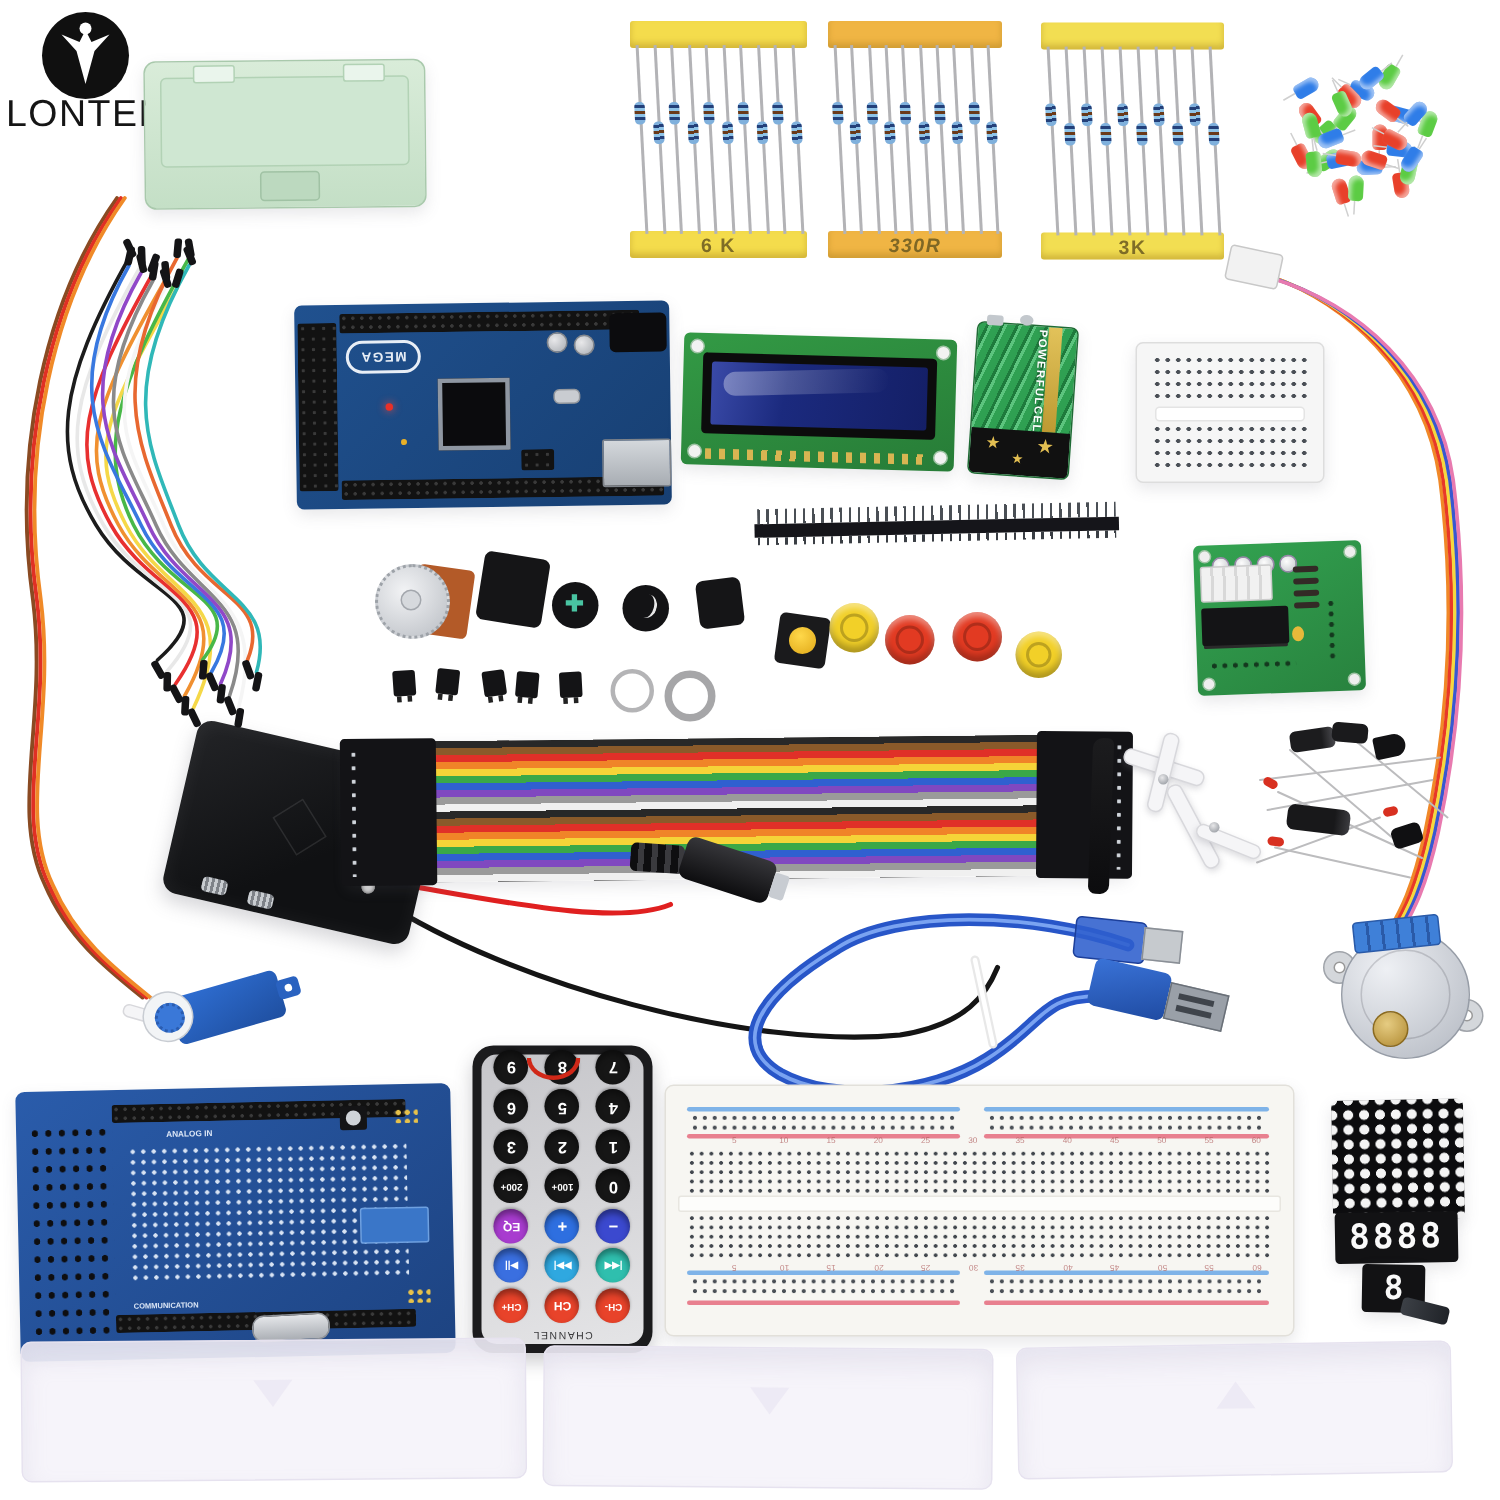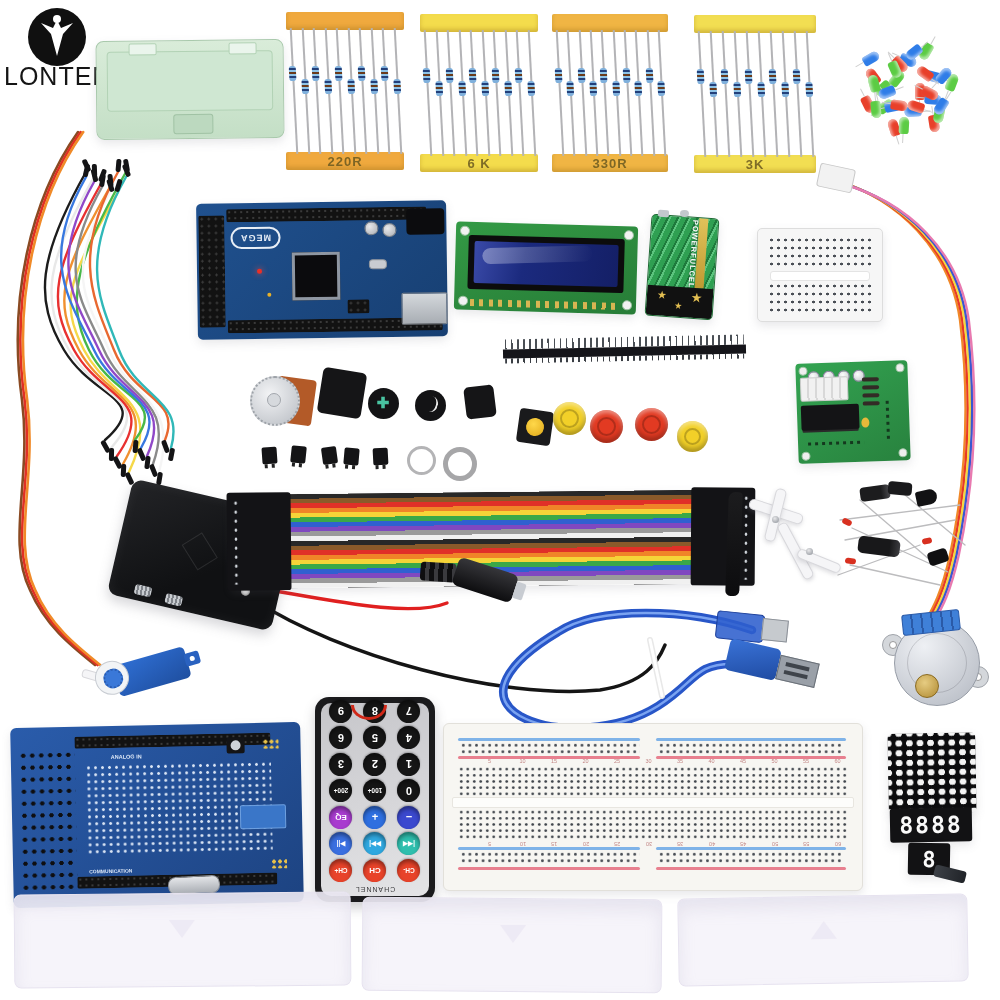--- a/index.html
+++ b/index.html
@@ -216,53 +216,37 @@
   </div>
   <div class="abs logo-text">LONTEN</div>
 
   <div class="abs greenbox shadow">
     <div class="lid"></div>
     <div class="latch" style="left:32px;"></div>
     <div class="latch" style="right:26px;"></div>
     <div class="clasp"></div>
   </div>
 
-  <div class="abs rpack" style="left:286px;">
-    <div class="tape top" style="background: rgb(240, 169, 62);"></div>
-    <div class="tape bot" style="background: rgb(240, 169, 62);">
-        <span>220R</span>
-      </div>
-  <div class="res" style="left: 7px; transform: rotate(-3deg); --bo: 38px;"></div>
-      <div class="res" style="left: 18.5556px; transform: rotate(-3deg); --bo: 51px;"></div>
-      <div class="res" style="left: 30.1111px; transform: rotate(-3deg); --bo: 38px;"></div>
-      <div class="res" style="left: 41.6667px; transform: rotate(-3deg); --bo: 51px;"></div>
-      <div class="res" style="left: 53.2222px; transform: rotate(-3deg); --bo: 38px;"></div>
-      <div class="res" style="left: 64.7778px; transform: rotate(-3deg); --bo: 51px;"></div>
-      <div class="res" style="left: 76.3333px; transform: rotate(-3deg); --bo: 38px;"></div>
-      <div class="res" style="left: 87.8889px; transform: rotate(-3deg); --bo: 51px;"></div>
-      <div class="res" style="left: 99.4444px; transform: rotate(-3deg); --bo: 38px;"></div>
-      <div class="res" style="left: 111px; transform: rotate(-3deg); --bo: 51px;"></div>
-    </div>
   <div class="abs rpack" style="left:420px;top:14px;">
     <div class="tape top" style="background: rgb(244, 220, 76);"></div>
     <div class="tape bot" style="background: rgb(244, 220, 76);">
         <span>6 K</span>
       </div>
   <div class="res" style="left: 7px; transform: rotate(-3deg); --bo: 38px;"></div>
       <div class="res" style="left: 18.5556px; transform: rotate(-3deg); --bo: 51px;"></div>
       <div class="res" style="left: 30.1111px; transform: rotate(-3deg); --bo: 38px;"></div>
       <div class="res" style="left: 41.6667px; transform: rotate(-3deg); --bo: 51px;"></div>
       <div class="res" style="left: 53.2222px; transform: rotate(-3deg); --bo: 38px;"></div>
       <div class="res" style="left: 64.7778px; transform: rotate(-3deg); --bo: 51px;"></div>
       <div class="res" style="left: 76.3333px; transform: rotate(-3deg); --bo: 38px;"></div>
       <div class="res" style="left: 87.8889px; transform: rotate(-3deg); --bo: 51px;"></div>
       <div class="res" style="left: 99.4444px; transform: rotate(-3deg); --bo: 38px;"></div>
       <div class="res" style="left: 111px; transform: rotate(-3deg); --bo: 51px;"></div>
     </div>
-  <div class="abs rpack" style="left:552px;top:14px;width:116px;">
+  <div class="abs rpack" style="left:552px;top:14px;width:116px;font-style:italic;">
     <div class="tape top" style="background: rgb(240, 181, 68);"></div>
     <div class="tape bot" style="background: rgb(240, 181, 68);">
         <span>330R</span>
       </div>
   <div class="res" style="left: 7px; transform: rotate(-3deg); --bo: 38px;"></div>
       <div class="res" style="left: 18.3333px; transform: rotate(-3deg); --bo: 51px;"></div>
       <div class="res" style="left: 29.6667px; transform: rotate(-3deg); --bo: 38px;"></div>
       <div class="res" style="left: 41px; transform: rotate(-3deg); --bo: 51px;"></div>
       <div class="res" style="left: 52.3333px; transform: rotate(-3deg); --bo: 38px;"></div>
       <div class="res" style="left: 63.6667px; transform: rotate(-3deg); --bo: 51px;"></div>

